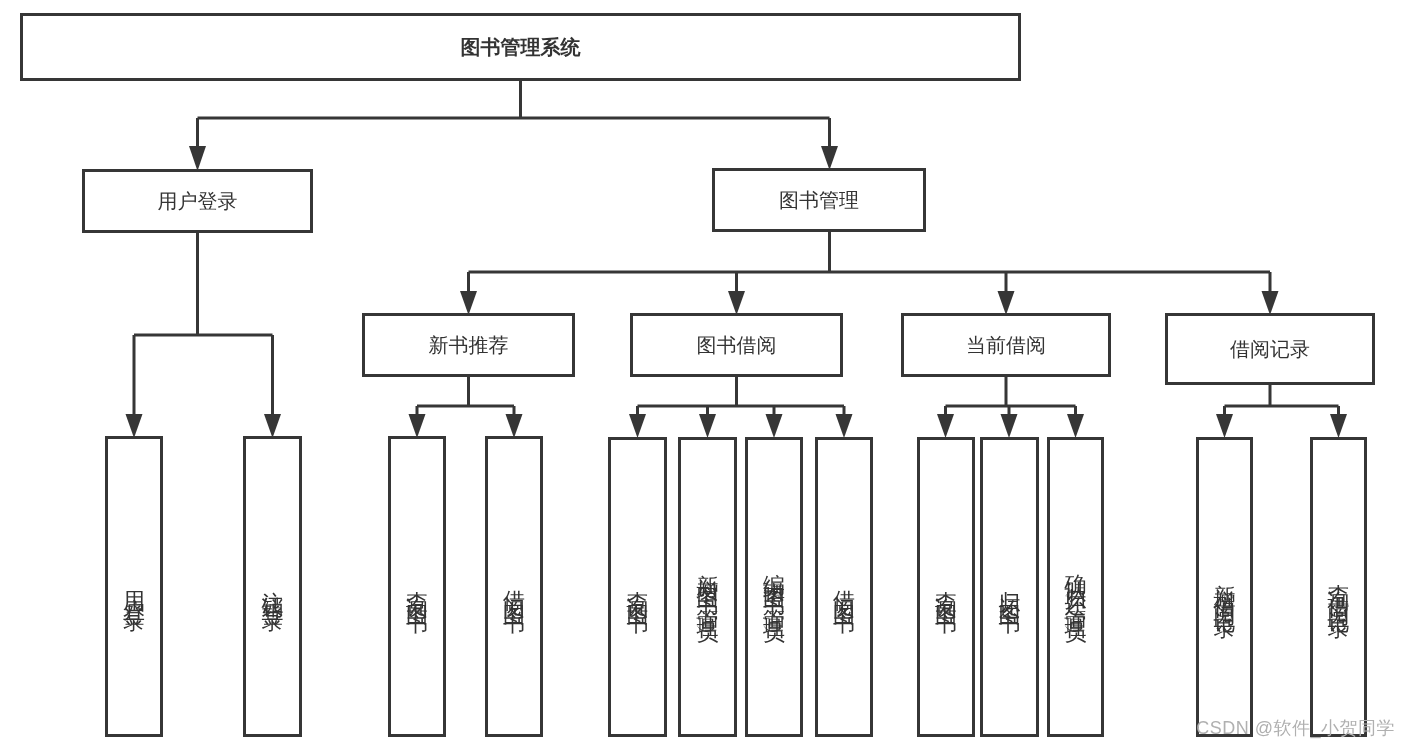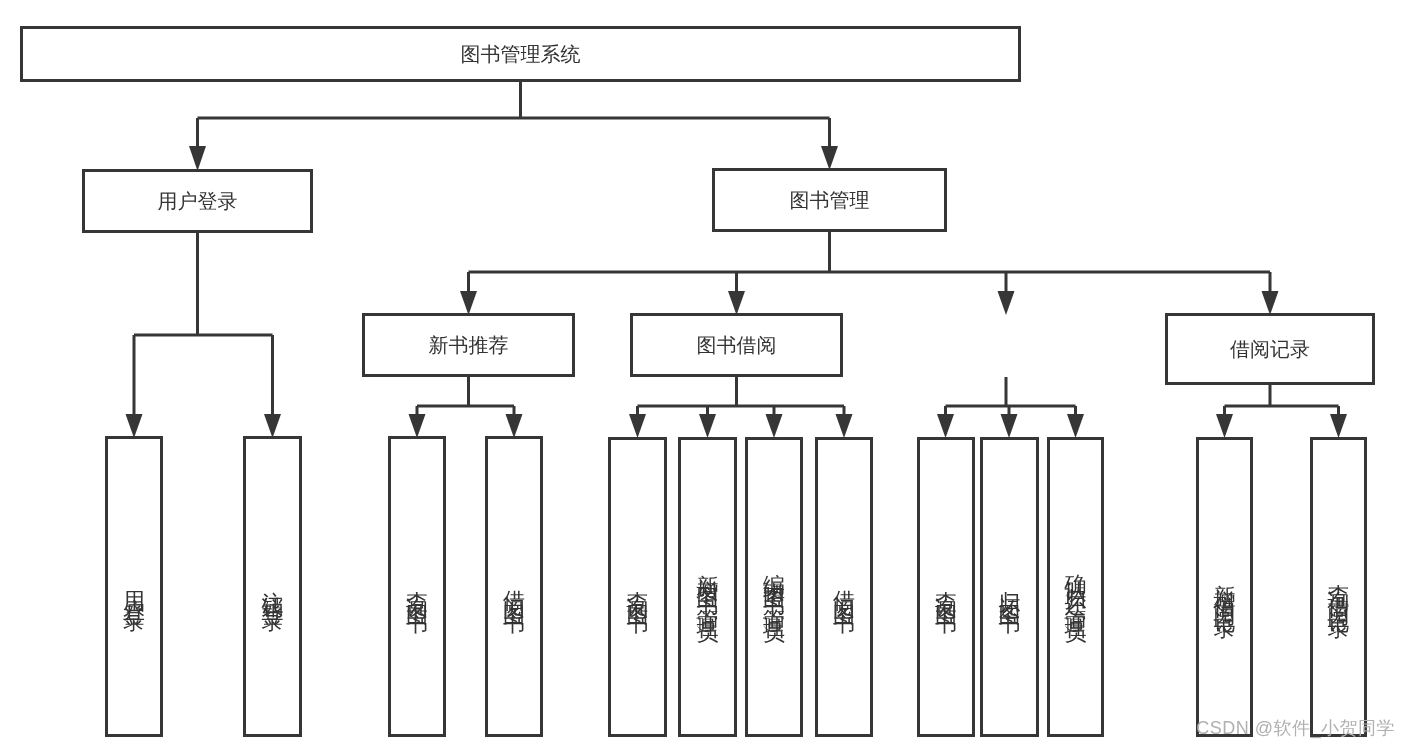--- a/index.html
+++ b/index.html
@@ -96,36 +96,39 @@
       <polygon points="1000.5,414 1017.5,414 1009,438"></polygon>
       <polygon points="1067,414 1084,414 1075.5,438"></polygon>
     </g>
     <g>
       <path d="M1270,377 V406 M1224.5,406 H1338.5 M1224.5,406 V416 M1338.5,406 V416"></path>
       <polygon points="1216,414 1233,414 1224.5,438"></polygon>
       <polygon points="1330,414 1347,414 1338.5,438"></polygon>
     </g>
   </svg>
 
-  <div class="node h" style="left:20px;top:26px;width:1001px;height:56px;">
+  <div class="node h" style="left:20px;top:13px;width:1001px;height:68px;font-weight:bold;">
     <span>图书管理系统</span>
   </div>
 
   <div class="node h" style="left:82px;top:169px;width:231px;height:64px;">
     <span>用户登录</span>
   </div>
-  <div class="node h" style="left:712px;top:168px;width:235px;height:64px;text-align:right;">
+  <div class="node h" style="left:712px;top:168px;width:214px;height:64px;text-align:right;">
     <span>图书管理</span>
   </div>
 
   <div class="node h" style="left:362px;top:313px;width:213px;height:64px;">
     <span>新书推荐</span>
   </div>
   <div class="node h" style="left:630px;top:313px;width:213px;height:64px;">
     <span>图书借阅</span>
+  </div>
+  <div class="node h" style="left:901px;top:313px;width:210px;height:64px;">
+    <span>当前借阅</span>
   </div>
   <div class="node h" style="left:1165px;top:313px;width:210px;height:72px;">
     <span>借阅记录</span>
   </div>
 
   <div class="node v" style="left:105px;top:436px;width:58px;height:301px;">
     <span class="vtext">用户登录</span>
   </div>
   <div class="node v" style="left:243px;top:436px;width:59px;height:301px;">
     <span class="vtext">注销登录</span>

